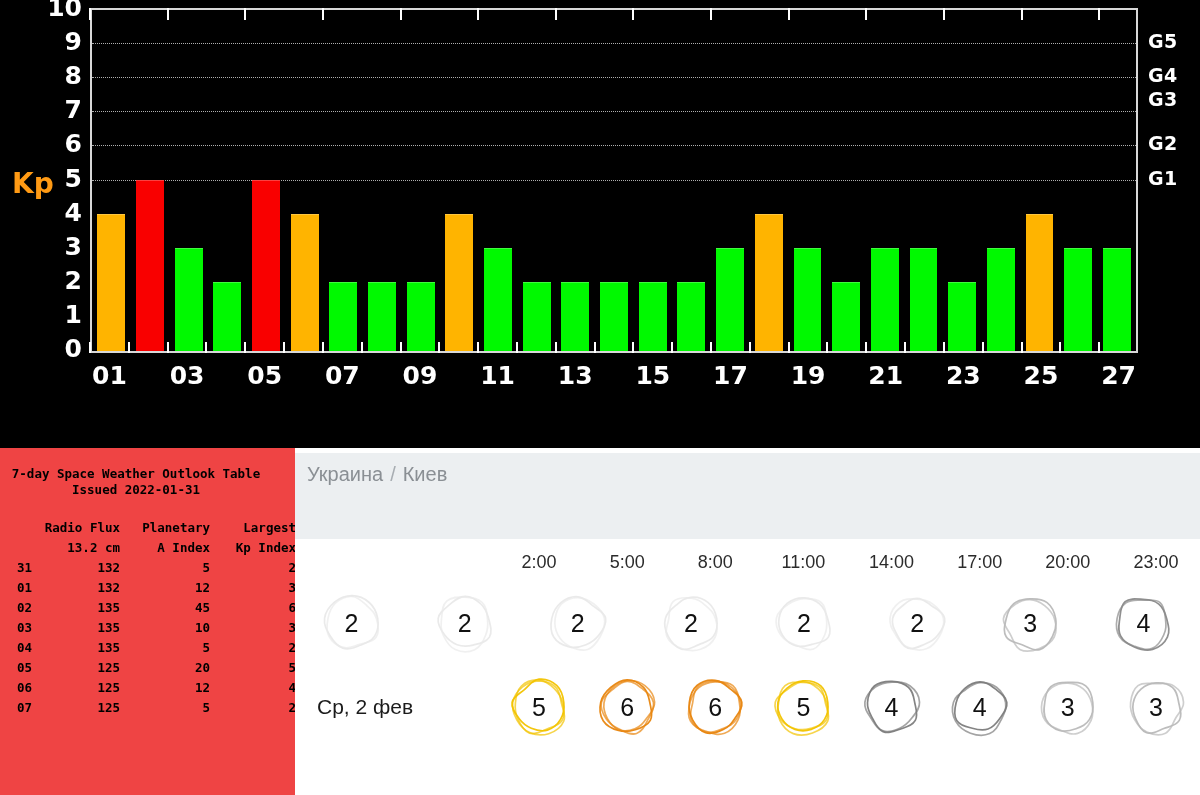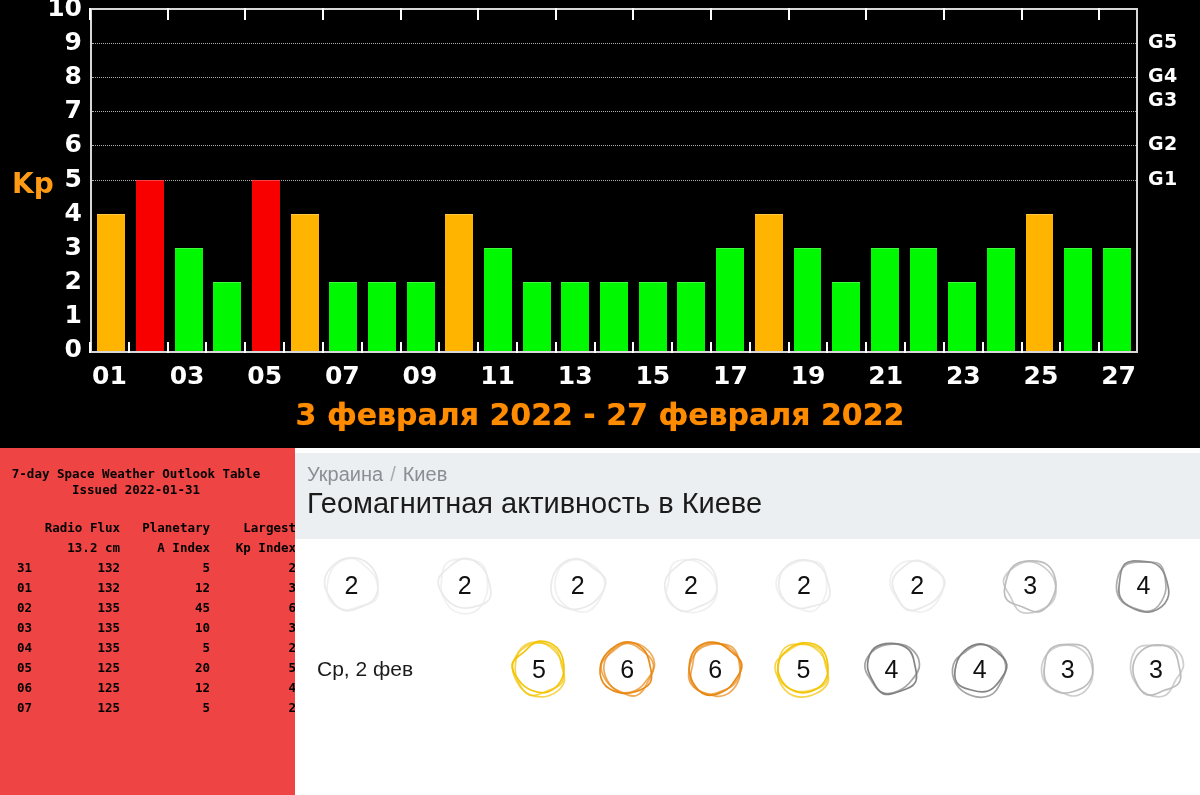--- a/index.html
+++ b/index.html
@@ -465,21 +465,20 @@
       <div class="xcell"><span class="xlab"></span></div>
       <div class="xcell"><span class="xlab">21</span></div>
       <div class="xcell"><span class="xlab"></span></div>
       <div class="xcell"><span class="xlab">23</span></div>
       <div class="xcell"><span class="xlab"></span></div>
       <div class="xcell"><span class="xlab">25</span></div>
       <div class="xcell"><span class="xlab"></span></div>
       <div class="xcell"><span class="xlab">27</span></div>
     </div>
 
-  <div id="chart-subtitle">3 февраля 2022 - 27 февраля 2022</div>
 </div>
 
 <div id="outlook-table-panel">
   <div id="outlook-inner">
     <div id="outlook-title">7-day Space Weather Outlook Table
 Issued 2022-01-31</div>
     <table id="outlook-grid">
       <thead>
         <tr>
           <th class="col-date"></th>
@@ -546,23 +545,35 @@
         </tbody>
     </table>
   </div>
 </div>
 
 <div id="geo-panel">
   <div id="geo-header">
     <div id="geo-breadcrumb">
       <span class="crumb">Украина</span><span class="sep">/</span><span class="crumb">Киев</span>
     </div>
-    <div id="geo-title">Геомагнитная активность в Киеве</div>
   </div>
   <div id="geo-body">
+    <div class="geo-row" id="geo-timehead">
+      <div class="geo-rowlabel"></div>
+      <div class="geo-cells" id="geo-timecells">
+          <div class="geo-cell">2:00</div>
+          <div class="geo-cell">5:00</div>
+          <div class="geo-cell">8:00</div>
+          <div class="geo-cell">11:00</div>
+          <div class="geo-cell">14:00</div>
+          <div class="geo-cell">17:00</div>
+          <div class="geo-cell">20:00</div>
+          <div class="geo-cell">23:00</div>
+        </div>
+    </div>
     <div id="geo-datarows">
         <div class="geo-row geo-datarow">
           <div class="geo-cells">
             <div class="geo-cell">
               <div class="kp-blob">
                 <svg viewBox="0 0 74 74">
                   <path d="M37.0,9.7 C43.9,9.8 49.1,11.9 54.2,16.5 C59.3,21.0 61.6,25.8 62.7,32.5 C63.8,39.2 63.1,44.7 59.6,50.1 C56.1,55.4 51.5,56.9 45.1,59.3 C38.8,61.7 33.9,64.0 27.9,62.1 C21.9,60.1 18.7,55.6 15.1,49.7 C11.4,43.7 8.7,38.9 9.6,32.2 C10.5,25.5 14.0,20.6 19.5,16.1 C25.0,11.6 30.1,9.7 37.0,9.7 Z" fill="none" stroke="#e9e9e9" stroke-width="1.7" stroke-linejoin="round" opacity="0.95"></path>
                   <path d="M37.0,10.5 C43.3,11.0 46.8,15.1 51.7,19.5 C56.6,23.9 59.6,26.4 61.5,32.7 C63.4,39.0 64.5,45.9 61.2,51.0 C57.9,56.1 51.4,56.2 44.7,58.3 C38.1,60.4 34.3,63.0 28.1,61.4 C22.0,59.8 17.0,56.0 14.0,50.3 C10.9,44.6 11.6,39.4 12.9,32.8 C14.2,26.1 15.6,21.6 20.4,17.2 C25.2,12.8 30.7,10.1 37.0,10.5 Z" fill="none" stroke="#e9e9e9" stroke-width="1.7" stroke-linejoin="round" opacity="0.7"></path>
                 </svg>
                 <span class="kpnum">2</span>

